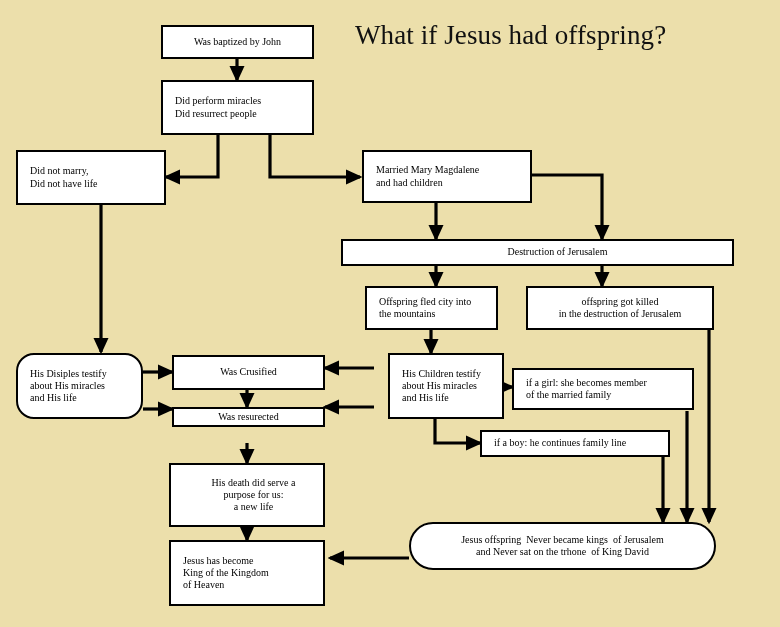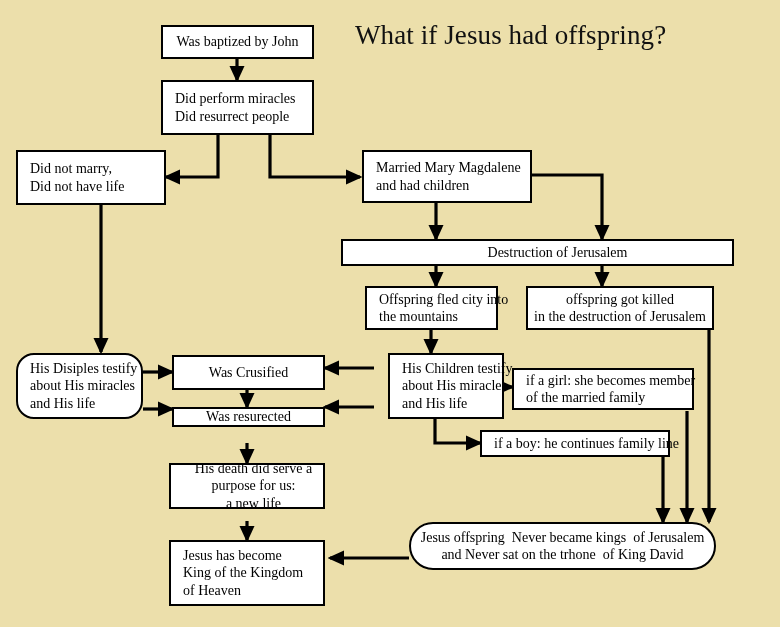--- a/index.html
+++ b/index.html
@@ -24,21 +24,21 @@
     width: 780px;
     height: 627px;
     pointer-events: none;
   }
   .node {
     position: absolute;
     box-sizing: border-box;
     background: #ffffff;
     border: 2.5px solid #000000;
     color: #000000;
-    font-size: 14px;
+    font-size: 10px;
     line-height: 1.22;
     display: flex;
     flex-direction: column;
     justify-content: center;
     z-index: 3;
   }
   .node .ln {
     display: block;
     white-space: pre;
   }
@@ -171,21 +171,21 @@
 
   <div class="node pad-l" style="left:512px; top:368px; width:182px; height:42px;">
     <span class="ln">if a girl: she becomes member</span>
     <span class="ln">of the married family</span>
   </div>
 
   <div class="node pad-l" style="left:480px; top:430px; width:190px; height:27px;">
     <span class="ln">if a boy: he continues family line</span>
   </div>
 
-  <div class="node pad-c" style="left:169px; top:463px; width:156px; height:46px;padding-left:13px;">
+  <div class="node pad-c" style="left:169px; top:463px; width:156px; height:64px;padding-left:13px;">
     <span class="ln">His death did serve a</span>
     <span class="ln">purpose for us:</span>
     <span class="ln">a new life</span>
   </div>
 
   <div class="node pad-c" style="left:409px; top:522px; width:307px; height:48px;border-radius:24px;">
     <span class="ln">Jesus offspring  Never became kings  of Jerusalem</span>
     <span class="ln">and Never sat on the trhone  of King David</span>
   </div>
 

